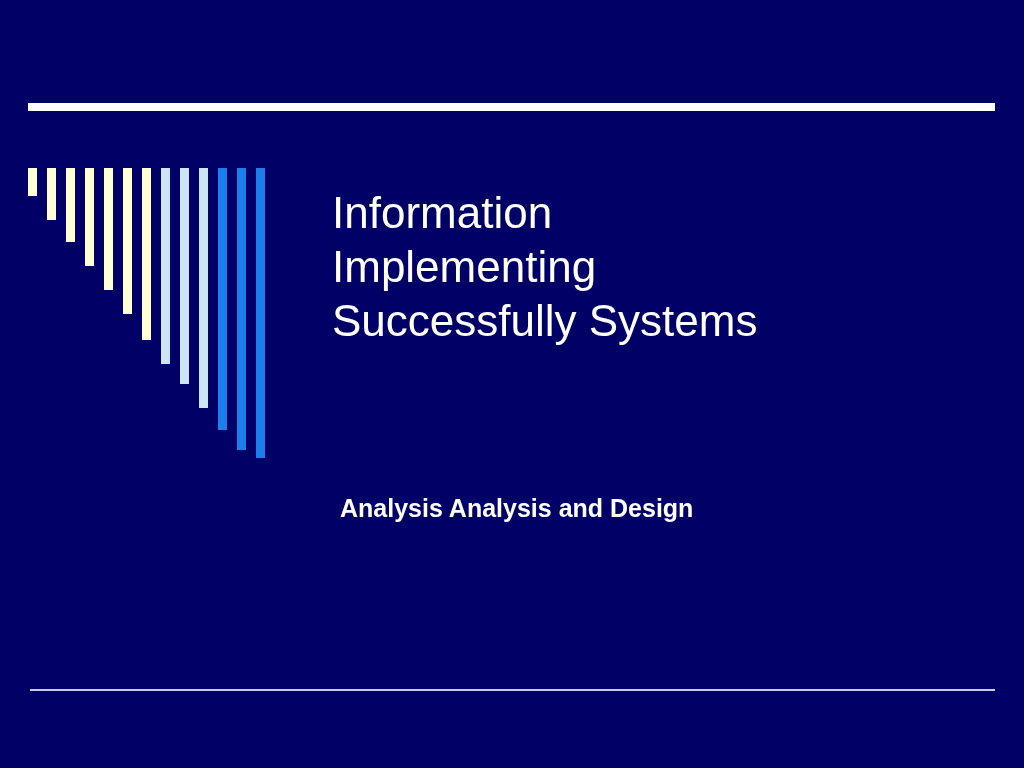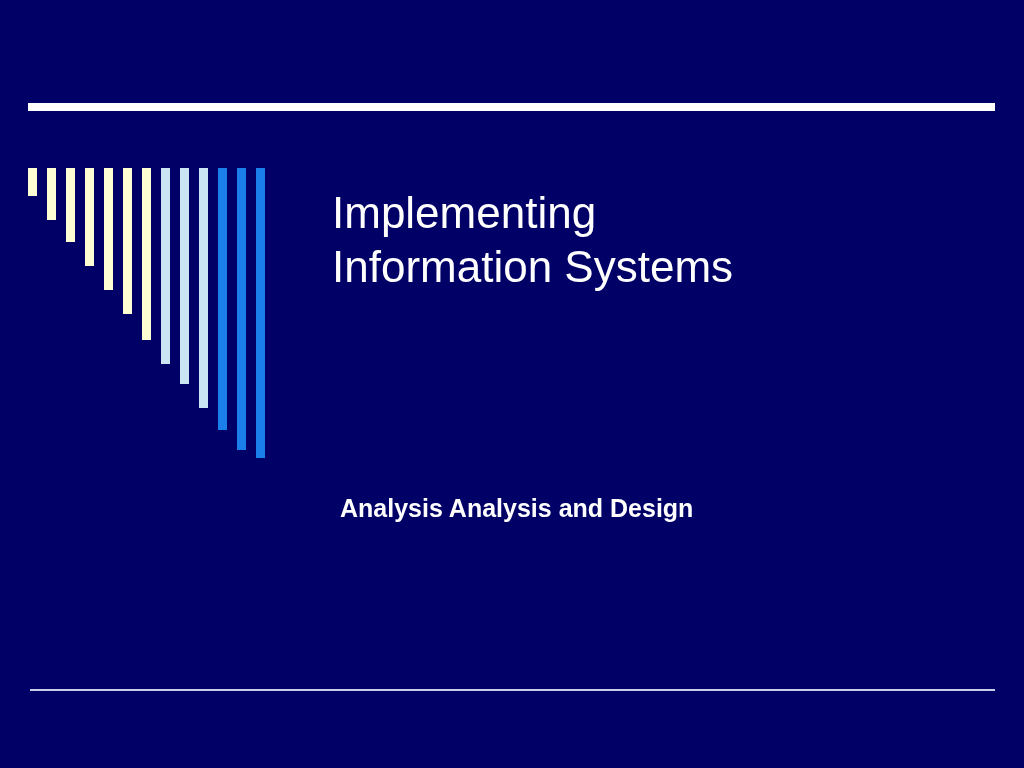--- a/index.html
+++ b/index.html
@@ -102,21 +102,22 @@
       <div class="deco-bar" style="left: 114px; width: 9px; height: 172px; background: rgb(255, 255, 212);"></div>
       <div class="deco-bar" style="left: 133px; width: 9px; height: 196px; background: rgb(204, 229, 245);"></div>
       <div class="deco-bar" style="left: 152px; width: 9px; height: 216px; background: rgb(204, 229, 245);"></div>
       <div class="deco-bar" style="left: 171px; width: 9px; height: 240px; background: rgb(204, 229, 245);"></div>
       <div class="deco-bar" style="left: 190px; width: 9px; height: 262px; background: rgb(27, 127, 235);"></div>
       <div class="deco-bar" style="left: 209px; width: 9px; height: 282px; background: rgb(27, 127, 235);"></div>
       <div class="deco-bar" style="left: 228px; width: 9px; height: 290px; background: rgb(27, 127, 235);"></div>
     </div>
 
   <div id="title-block">
+    <div class="title-line" style="color: rgb(255, 255, 255);">Information</div>
     <div class="title-line" style="color: rgb(255, 255, 255);">Implementing</div>
-    <div class="title-line" style="color: rgb(255, 255, 255);">Information Systems</div>
+    <div class="title-line" style="color: rgb(255, 255, 255);">Successfully Systems</div>
   </div>
 
   <div id="subtitle" style="color: rgb(255, 255, 255);">Analysis Analysis and Design</div>
 
   <div id="bottom-rule" style="background: rgb(200, 204, 230);"></div>
 
 </div>
 
 </body></html>

